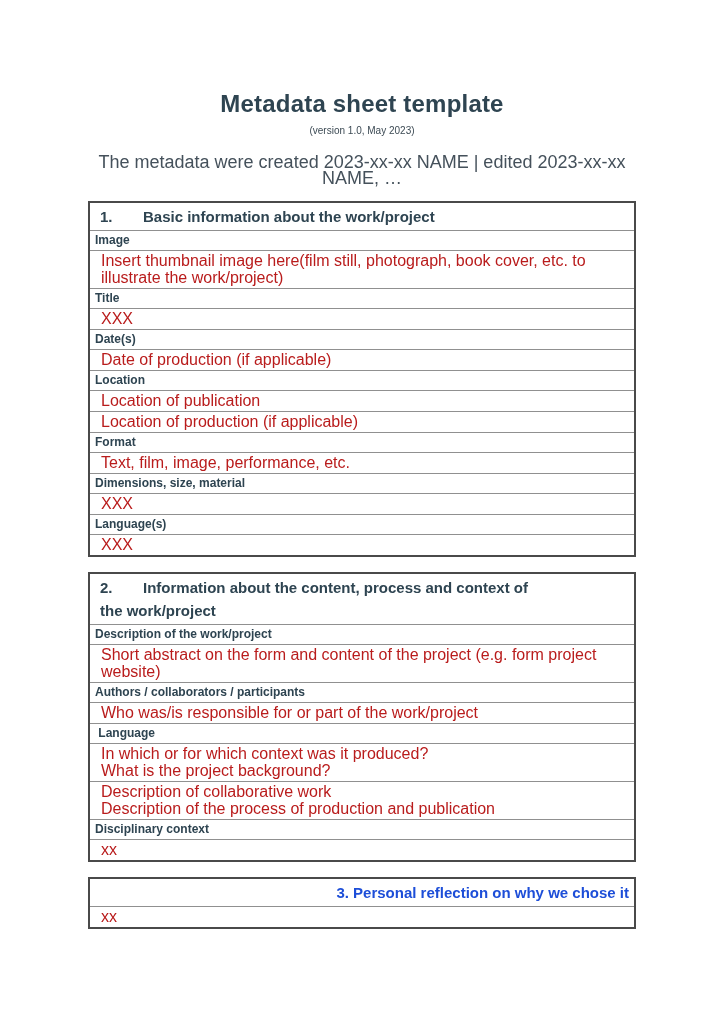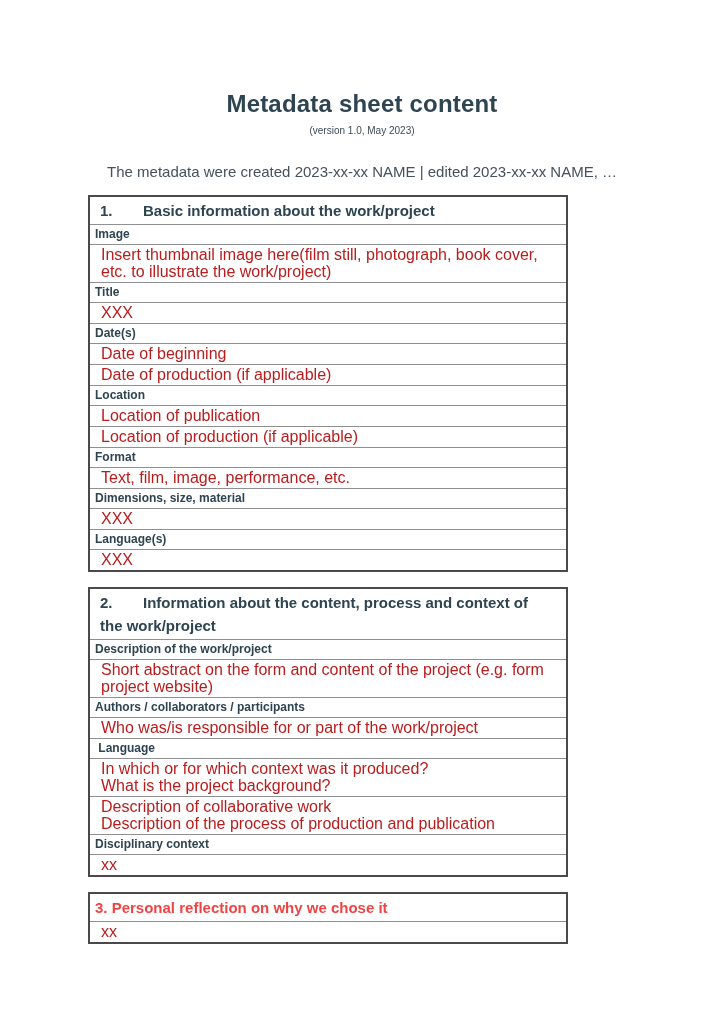--- a/index.html
+++ b/index.html
@@ -25,49 +25,50 @@
   }
   .doc-subtitle {
     text-align: center;
     font-size: 10px;
     line-height: 16px;
     margin-top: 5px;
     color: #3c4a54;
   }
   .byline {
     text-align: center;
-    font-size: 15px;
+    font-size: 18px;
     line-height: 16px;
-    margin-top: 25px;
+    margin-top: 15px;
     color: #45515b;
   }
   table.meta {
-    width: 480px;
+    width: 548px;
     border-collapse: collapse;
     table-layout: fixed;
     margin-top: 15px;
   }
   table.meta { border: 2px solid #4a4a4a; }
   table.meta td { border: 1px solid #909090; }
   .t1 { margin-top: 2px; }
   .t2 { margin-top: 14px; }
   .t3 { margin-top: 17px; }
   td.sect {
     font-size: 15px;
     font-weight: bold;
     color: #2e4451;
     line-height: 23px;
     padding: 2px 5px 2px 10px;
   }
   td.sect3 {
     font-size: 15px;
     font-weight: bold;
-    color: #ef4444;
+    color: #1d4ed8;
     line-height: 23px;
     padding: 2px 5px;
+    text-align: right;
   }
   .num { display: inline-block; width: 43px; }
   .sect-text { white-space: pre-wrap; }
   td.lbl {
     font-size: 12px;
     font-weight: bold;
     color: #2e4451;
     line-height: 16px;
     padding: 1px 5px 2px 5px;
     white-space: pre-wrap;
@@ -78,21 +79,21 @@
     line-height: 17px;
     padding: 1px 5px 2px 11px;
     white-space: pre-wrap;
   }
 </style>
 </head>
 <body>
 
 <div class="page">
 
-  <div class="doc-title">Metadata sheet content</div>
+  <div class="doc-title">Metadata sheet template</div>
   <div class="doc-subtitle">(version 1.0, May 2023)</div>
   <div class="byline">The metadata were created 2023-xx-xx NAME | edited 2023-xx-xx NAME, …</div>
 
   <table class="meta t1">
     <tbody>
       <tr>
         <td class="sect"><span class="num">1.</span><span class="sect-text">Basic information about the work/project</span></td>
       </tr>
       <tr>
           <td class="lbl">Image</td>
@@ -101,23 +102,20 @@
           <td class="val">Insert thumbnail image here(film still, photograph, book cover, etc. to illustrate the work/project)</td>
         </tr>
       <tr>
           <td class="lbl">Title</td>
         </tr>
       <tr>
           <td class="val">XXX</td>
         </tr>
       <tr>
           <td class="lbl">Date(s)</td>
-        </tr>
-      <tr>
-          <td class="val">Date of beginning</td>
         </tr>
       <tr>
           <td class="val">Date of production (if applicable)</td>
         </tr>
       <tr>
           <td class="lbl">Location</td>
         </tr>
       <tr>
           <td class="val">Location of publication</td>
         </tr>

